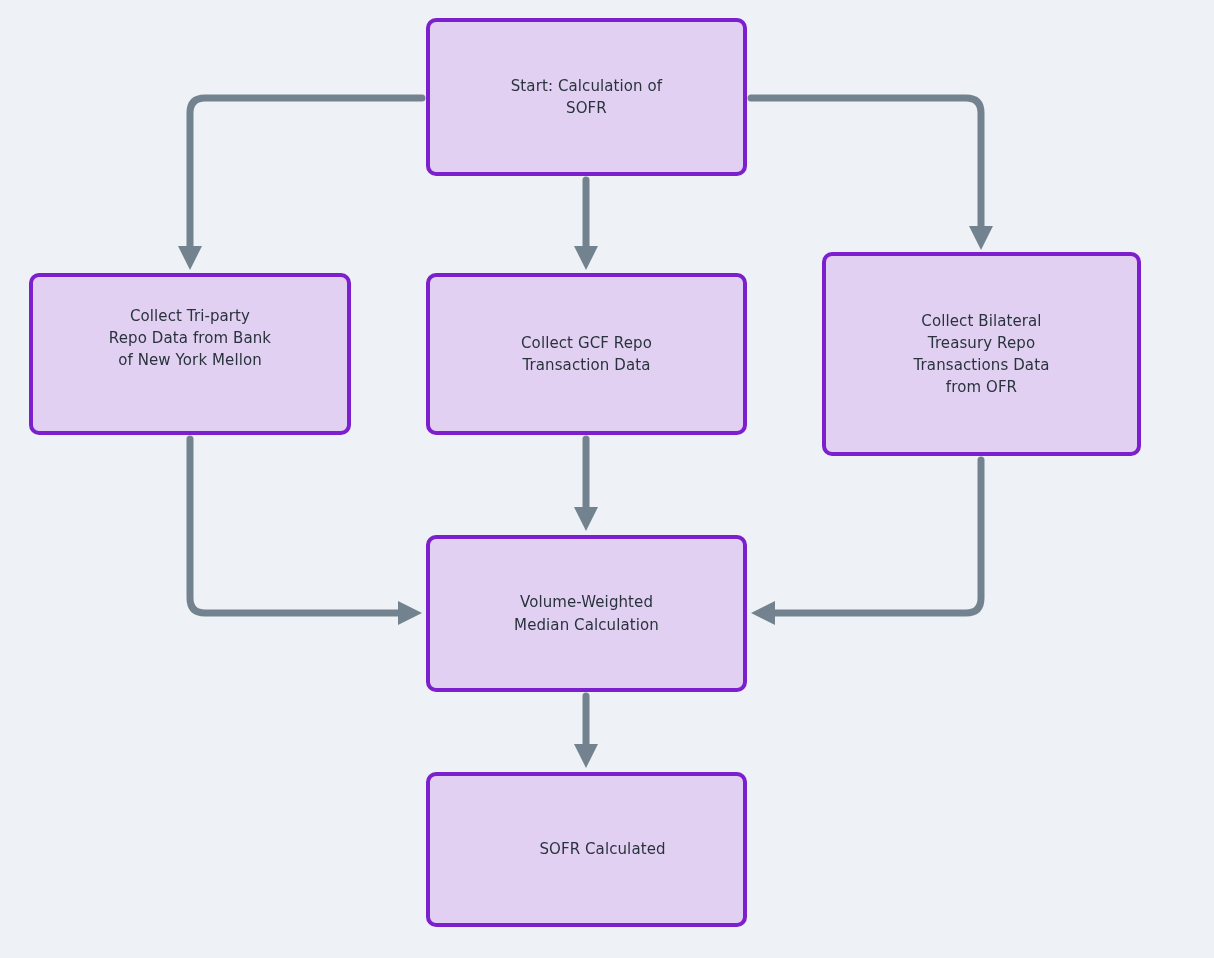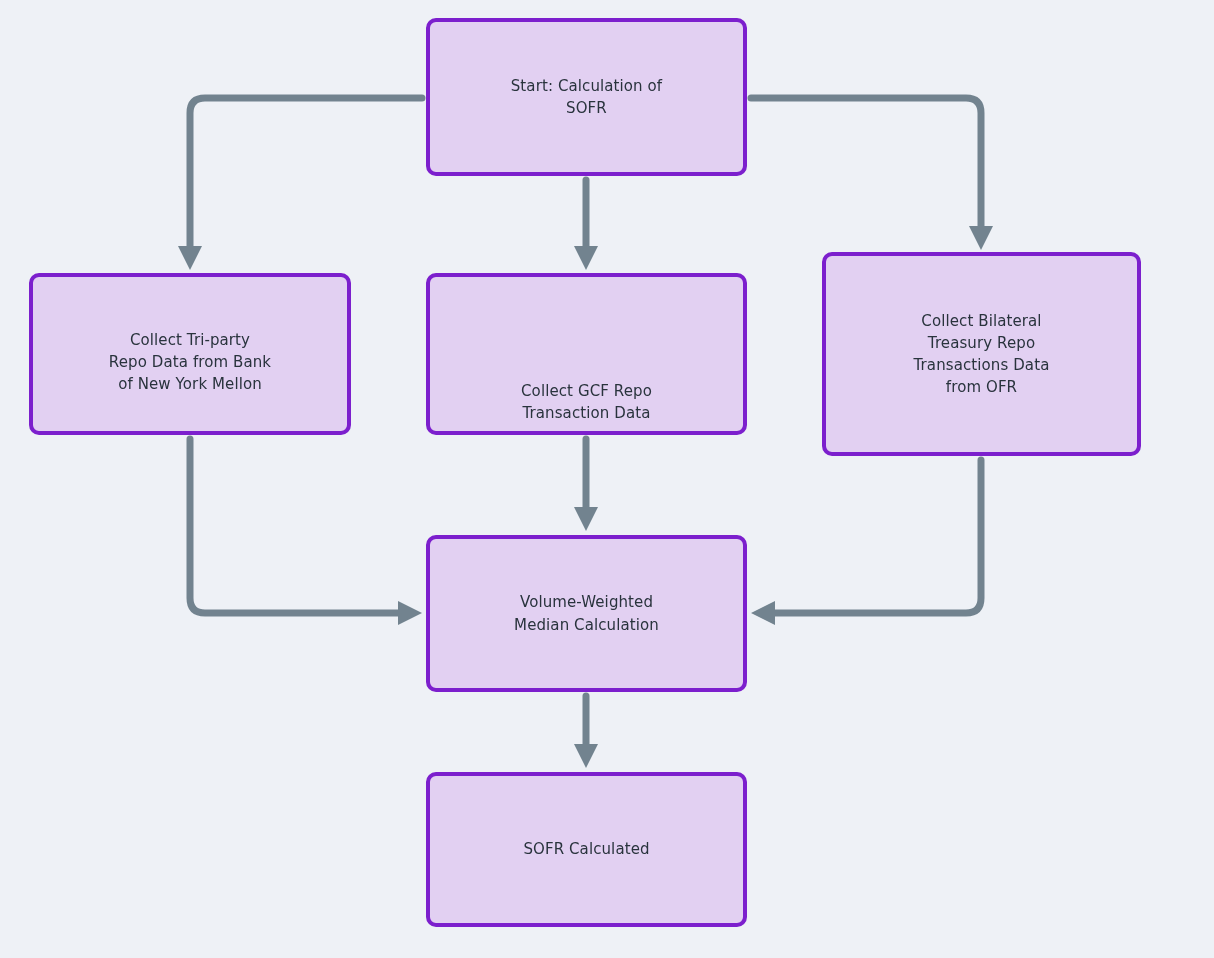--- a/index.html
+++ b/index.html
@@ -110,30 +110,30 @@
       <rect class="node-rect" x="824" y="254" width="315" height="200" rx="8" ry="8"></rect>
       <rect class="node-rect" x="428" y="537" width="317" height="153" rx="8" ry="8"></rect>
       <rect class="node-rect" x="428" y="774" width="317" height="151" rx="8" ry="8"></rect>
     </g>
 
   </svg>
 
   <div class="node-label" style="left:426px; top:18px; width:321px; height:158px;">Start: Calculation of
 SOFR</div>
 
-  <div class="node-label" style="left:29px; top:273px; width:322px; height:130px;margin-top:24px;">Collect Tri-party
+  <div class="node-label" style="left:29px; top:273px; width:322px; height:130px;">Collect Tri-party
 Repo Data from Bank
 of New York Mellon</div>
 
-  <div class="node-label" style="left:426px; top:273px; width:321px; height:162px;margin-top:48px;">Collect GCF Repo
+  <div class="node-label" style="left:426px; top:273px; width:321px; height:162px;">Collect GCF Repo
 Transaction Data</div>
 
   <div class="node-label" style="left:822px; top:252px; width:319px; height:204px;">Collect Bilateral
 Treasury Repo
 Transactions Data
 from OFR</div>
 
   <div class="node-label" style="left:426px; top:535px; width:321px; height:157px;">Volume-Weighted
 Median Calculation</div>
 
-  <div class="node-label" style="left:426px; top:772px; width:321px; height:155px;">SOFR Calculated</div>
+  <div class="node-label" style="left:426px; top:772px; width:321px; height:155px;padding-left:16px;">SOFR Calculated</div>
 
 </div>
 
 </body></html>

